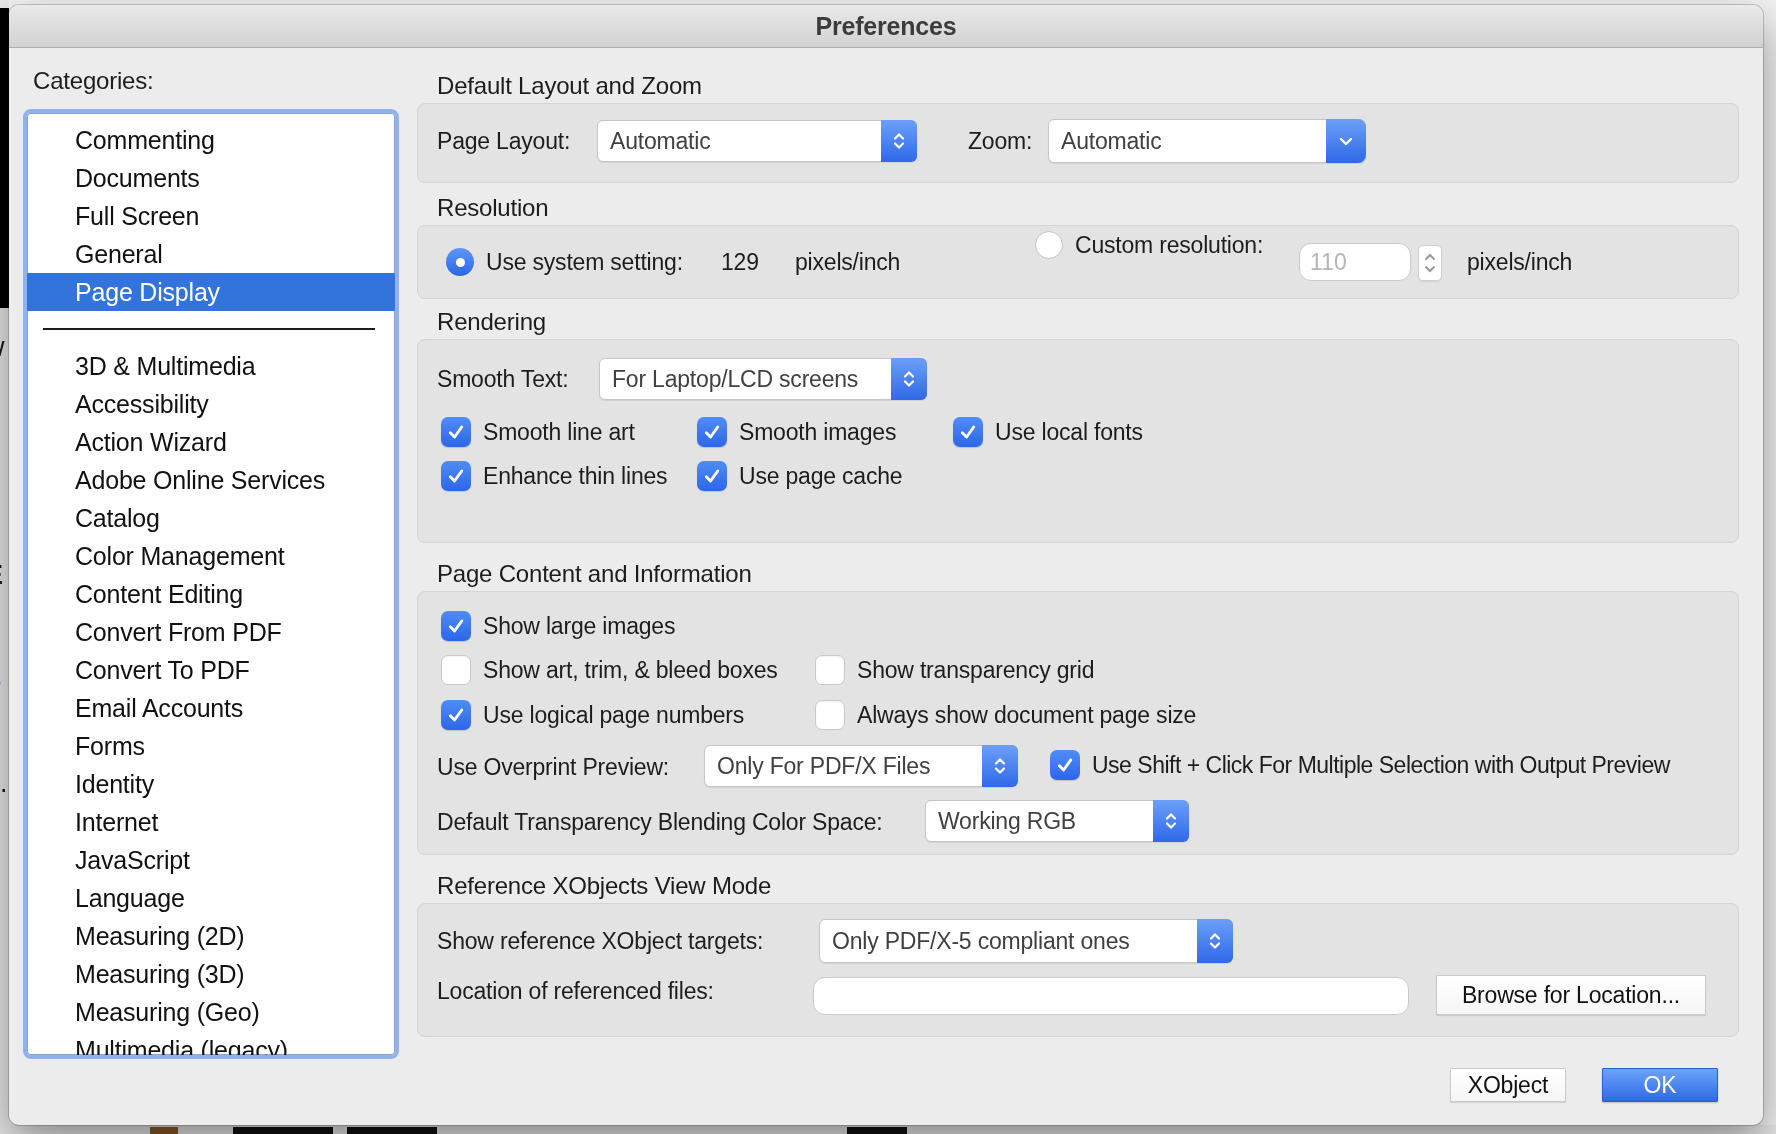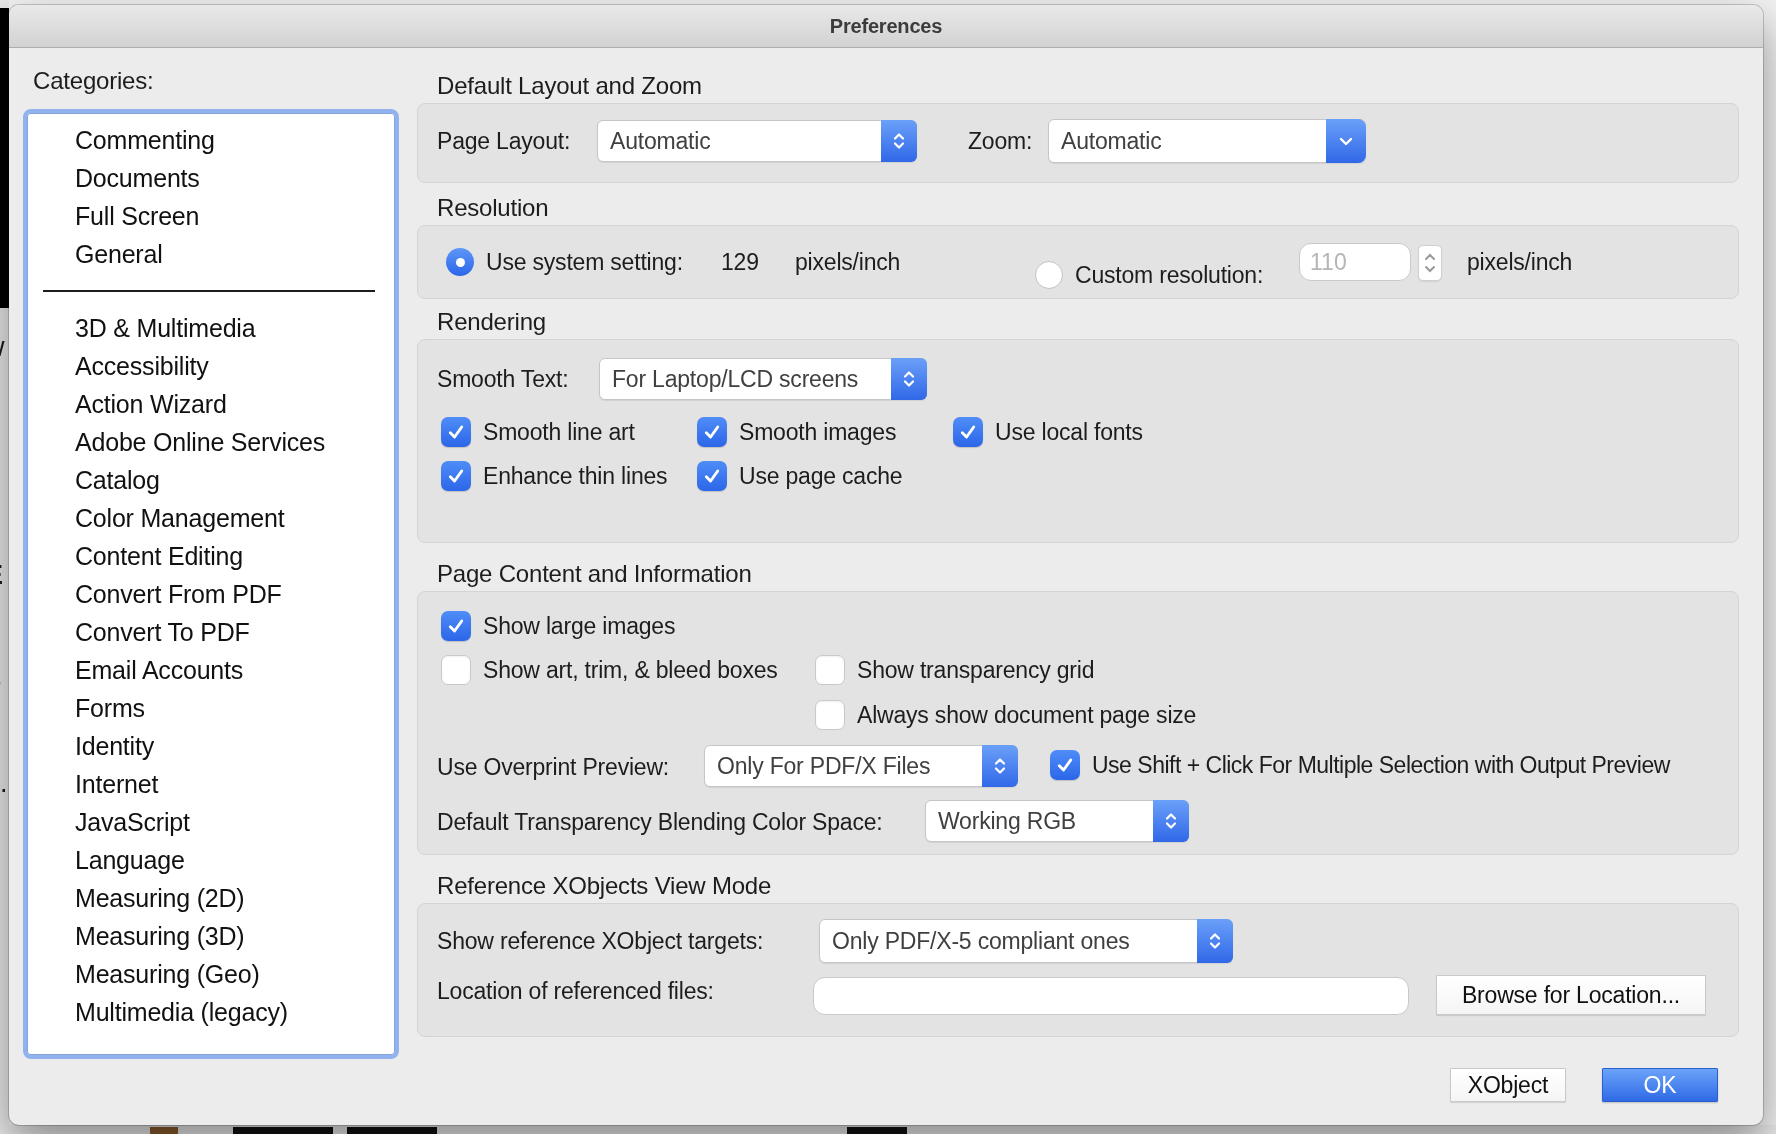--- a/index.html
+++ b/index.html
@@ -11,21 +11,21 @@
   .frag{position:absolute;left:0;width:9px;height:32px;overflow:hidden;font-size:27px;color:#1a1a1a;}
   .frag>span{display:inline-block;margin-left:-15px;}
   .bg-bottom{position:absolute;left:0;top:1125px;width:1776px;height:9px;background:#e9e9e9;}
   .dash{position:absolute;top:1127px;height:7px;background:#111;}
   
   .dialog{position:absolute;left:9px;top:5px;width:1754px;height:1120px;background:#ececec;
           border-radius:10px;box-shadow:0 18px 45px rgba(0,0,0,.42),0 0 0 1px rgba(0,0,0,.18);}
   .titlebar{position:absolute;left:0;top:0;right:0;height:42px;border-radius:10px 10px 0 0;
             background:linear-gradient(#e9e9e9,#d2d2d2);border-bottom:1px solid #aeaeae;
             display:flex;align-items:center;justify-content:center;}
-  .title{font-size:20px;font-weight:600;color:#3c3c3c;letter-spacing:-0.2px;}
+  .title{font-size:25px;font-weight:600;color:#3c3c3c;letter-spacing:-0.2px;}
   .lb{position:absolute;font-size:23px;line-height:28px;color:#1d1d1f;letter-spacing:-0.2px;white-space:nowrap;}
   .hdr{position:absolute;font-size:24px;line-height:30px;color:#1d1d1f;letter-spacing:-0.2px;white-space:nowrap;}
   .gbox{position:absolute;width:1320px;background:#e3e3e3;border:1px solid #d4d4d4;border-radius:8px;}
   
   .cat-list{position:absolute;left:14px;top:104px;width:376px;height:950px;box-sizing:border-box;
             background:#fff;border:4px solid #90b2ee;border-radius:8px;box-shadow:inset 0 0 0 1px #87a4d8;
             padding-top:8px;overflow:hidden;}
   .cat-item{height:38px;line-height:38px;padding-left:48px;font-size:25px;color:#111;
             letter-spacing:-0.2px;white-space:nowrap;}
   .cat-item.sel{background:#3273dc;color:#fff;}
@@ -91,20 +91,21 @@
     <div class="titlebar">
       <span class="title">Preferences</span>
     </div>
 
     <div class="lb" style="left:24px;top:62px;font-size:24px">Categories:</div>
     <div class="cat-list">
       <div class="cat-item">Commenting</div>
       <div class="cat-item">Documents</div>
       <div class="cat-item">Full Screen</div>
       <div class="cat-item">General</div>
+      <div class="cat-item sel">Page Display</div>
       <div class="cat-divider"></div>
       <div class="cat-item">3D &amp; Multimedia</div>
       <div class="cat-item">Accessibility</div>
       <div class="cat-item">Action Wizard</div>
       <div class="cat-item">Adobe Online Services</div>
       <div class="cat-item">Catalog</div>
       <div class="cat-item">Color Management</div>
       <div class="cat-item">Content Editing</div>
       <div class="cat-item">Convert From PDF</div>
       <div class="cat-item">Convert To PDF</div>
@@ -144,21 +145,21 @@
     <div class="hdr" style="left:428px;top:188px">Resolution</div>
     <div class="gbox" style="left:408px;top:220px;height:72px"></div>
     <div class="radio-row" style="left:437px;top:243px">
       <span class="radio on">
           <span class="dot"></span>
         </span>
       <span class="cb-lb">Use system setting:</span>
     </div>
     <div class="lb" style="left:712px;top:243px">129</div>
     <div class="lb" style="left:786px;top:243px">pixels/inch</div>
-    <div class="radio-row" style="left:1026px;top:256px">
+    <div class="radio-row" style="left:1026px;top:226px">
       <span class="radio off"></span>
       <span class="cb-lb">Custom resolution:</span>
     </div>
     <input class="tinput dim" style="left: 1290px; top: 238px; width: 112px; height: 38px;" readonly="" value="110">
     <div class="stepper" style="left:1409px;top:240px;height:36px">
       <svg width="14" height="12" viewBox="0 0 14 12">
           <path d="M3 8 L7 4 L11 8" stroke="#9a9a9a" stroke-width="2" fill="none" stroke-linecap="round"></path>
         </svg>
       <svg width="14" height="12" viewBox="0 0 14 12">
           <path d="M3 4 L7 8 L11 4" stroke="#9a9a9a" stroke-width="2" fill="none" stroke-linecap="round"></path>
@@ -229,20 +230,28 @@
       <span class="cb-lb">Show large images</span>
     </div>
     <div class="check" style="left:432px;top:650px">
       <span class="cb off"></span>
       <span class="cb-lb">Show art, trim, &amp; bleed boxes</span>
     </div>
     <div class="check" style="left:806px;top:650px">
       <span class="cb off"></span>
       <span class="cb-lb">Show transparency grid</span>
     </div>
+    <div class="check" style="left:432px;top:695px">
+      <span class="cb on">
+          <svg width="20" height="20" viewBox="0 0 14 14">
+            <path d="M3 7.5 L6 10.5 L11 3.5" stroke="#fff" stroke-width="2" fill="none" stroke-linecap="round" stroke-linejoin="round"></path>
+          </svg>
+        </span>
+      <span class="cb-lb">Use logical page numbers</span>
+    </div>
     <div class="check" style="left:806px;top:695px">
       <span class="cb off"></span>
       <span class="cb-lb">Always show document page size</span>
     </div>
     <div class="lb" style="left:428px;top:748px">Use Overprint Preview:</div>
     <div class="popup" style="left:695px;top:740px;width:312px;height:40px">
       <span class="val">Only For PDF/X Files</span>
       <span class="pbtn">
         <svg width="16" height="24" viewBox="0 0 16 24">
             <path d="M4 9.5 L8 5.5 L12 9.5 M4 14.5 L8 18.5 L12 14.5" stroke="#fff" stroke-width="2.2" fill="none" stroke-linecap="round" stroke-linejoin="round"></path>

